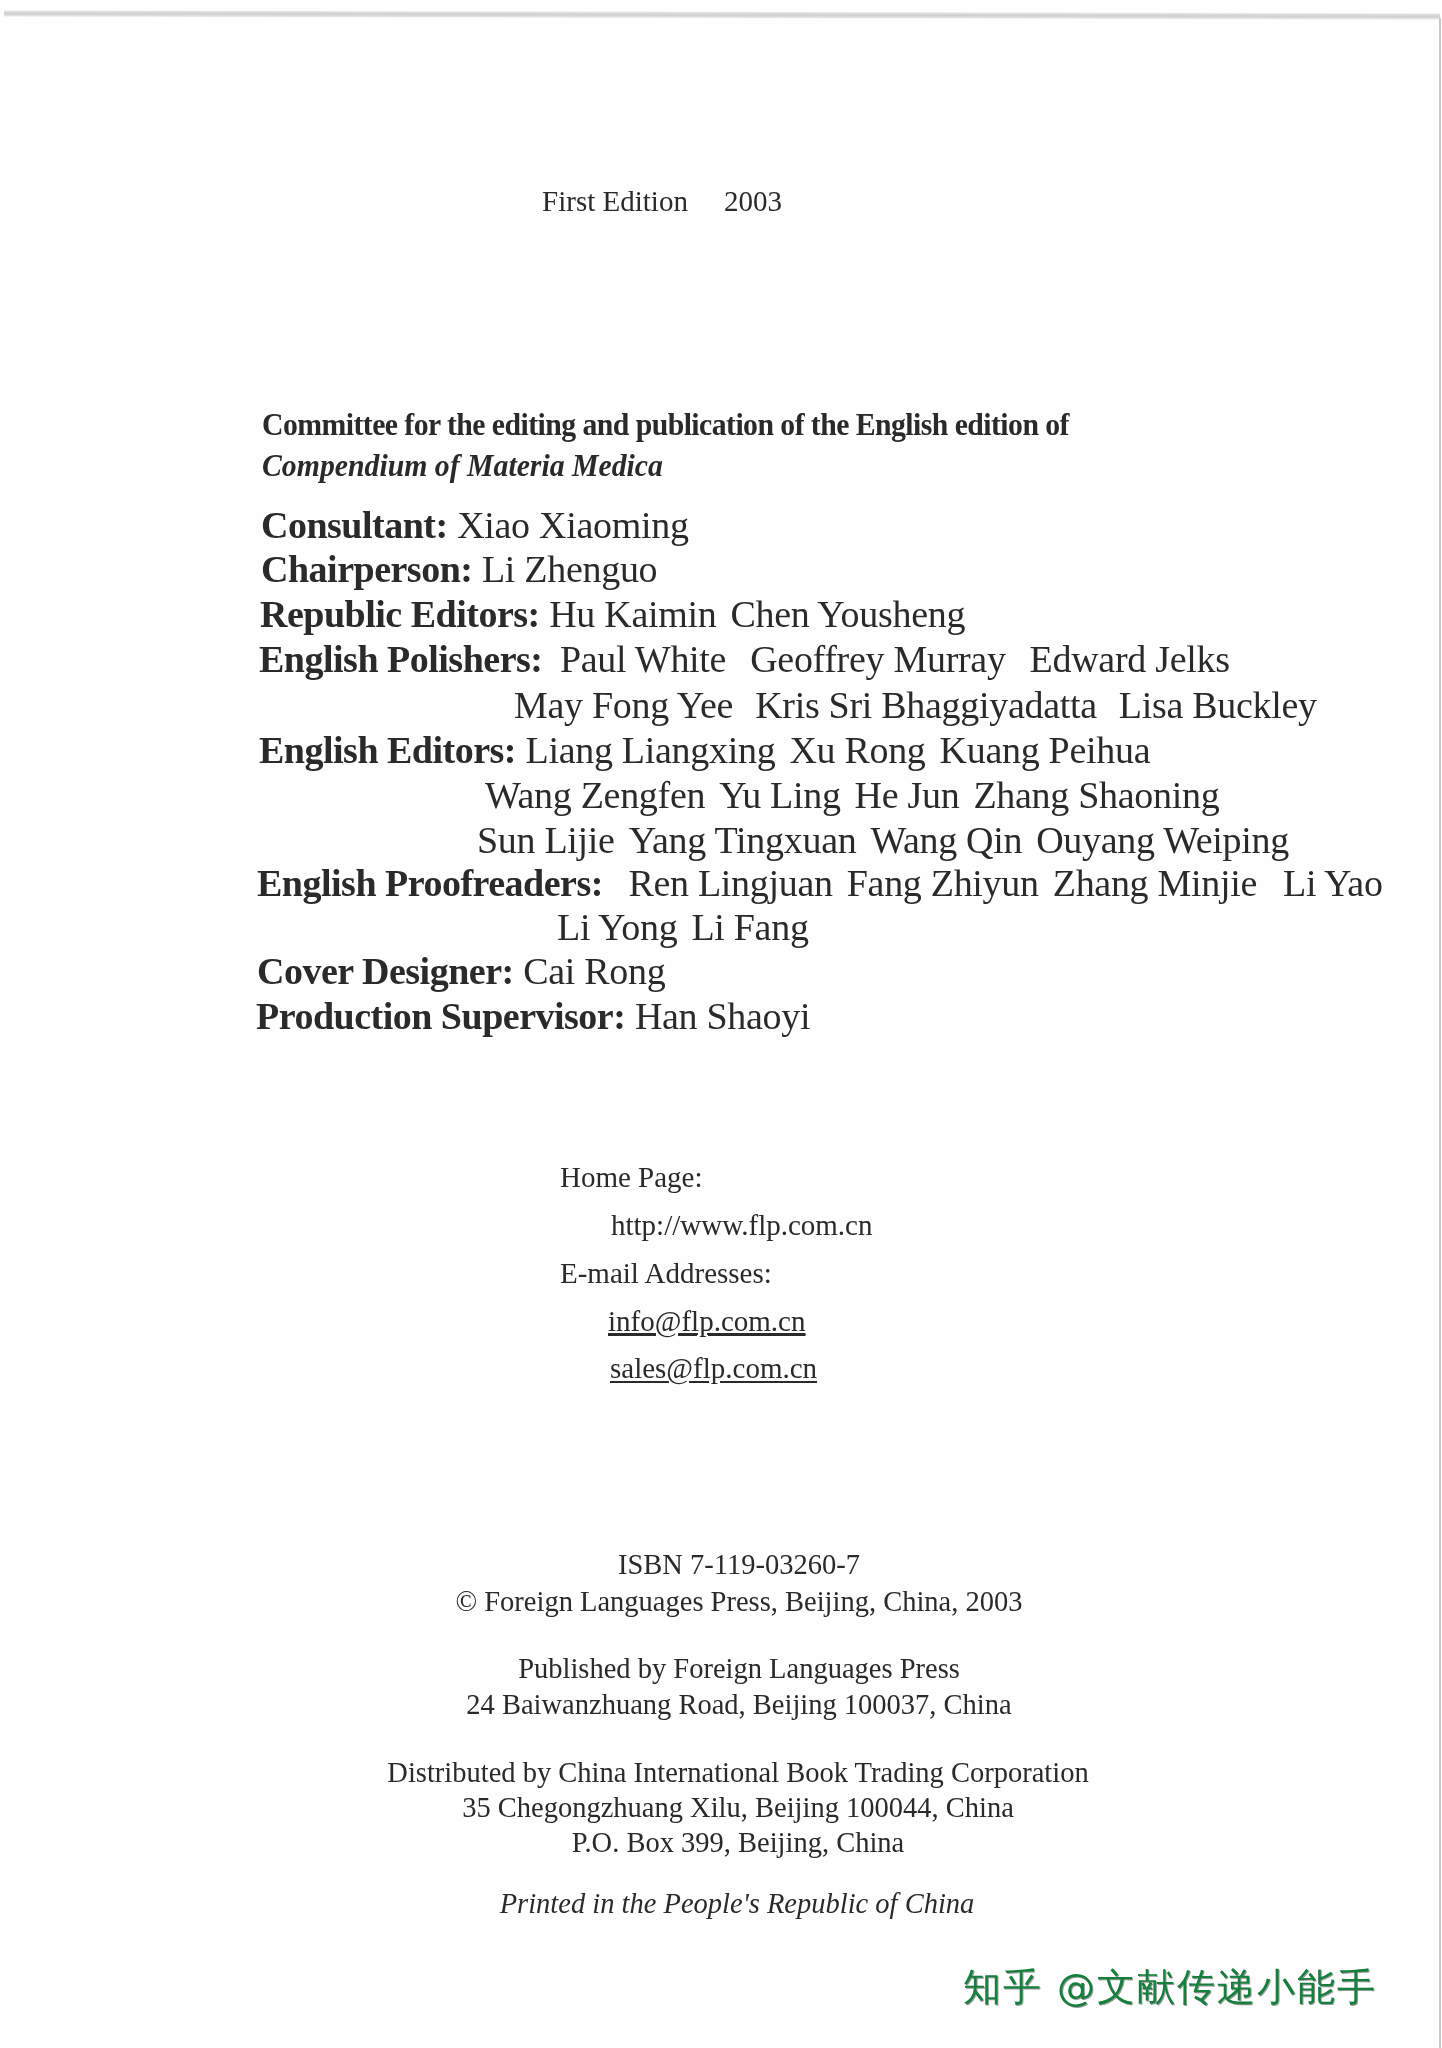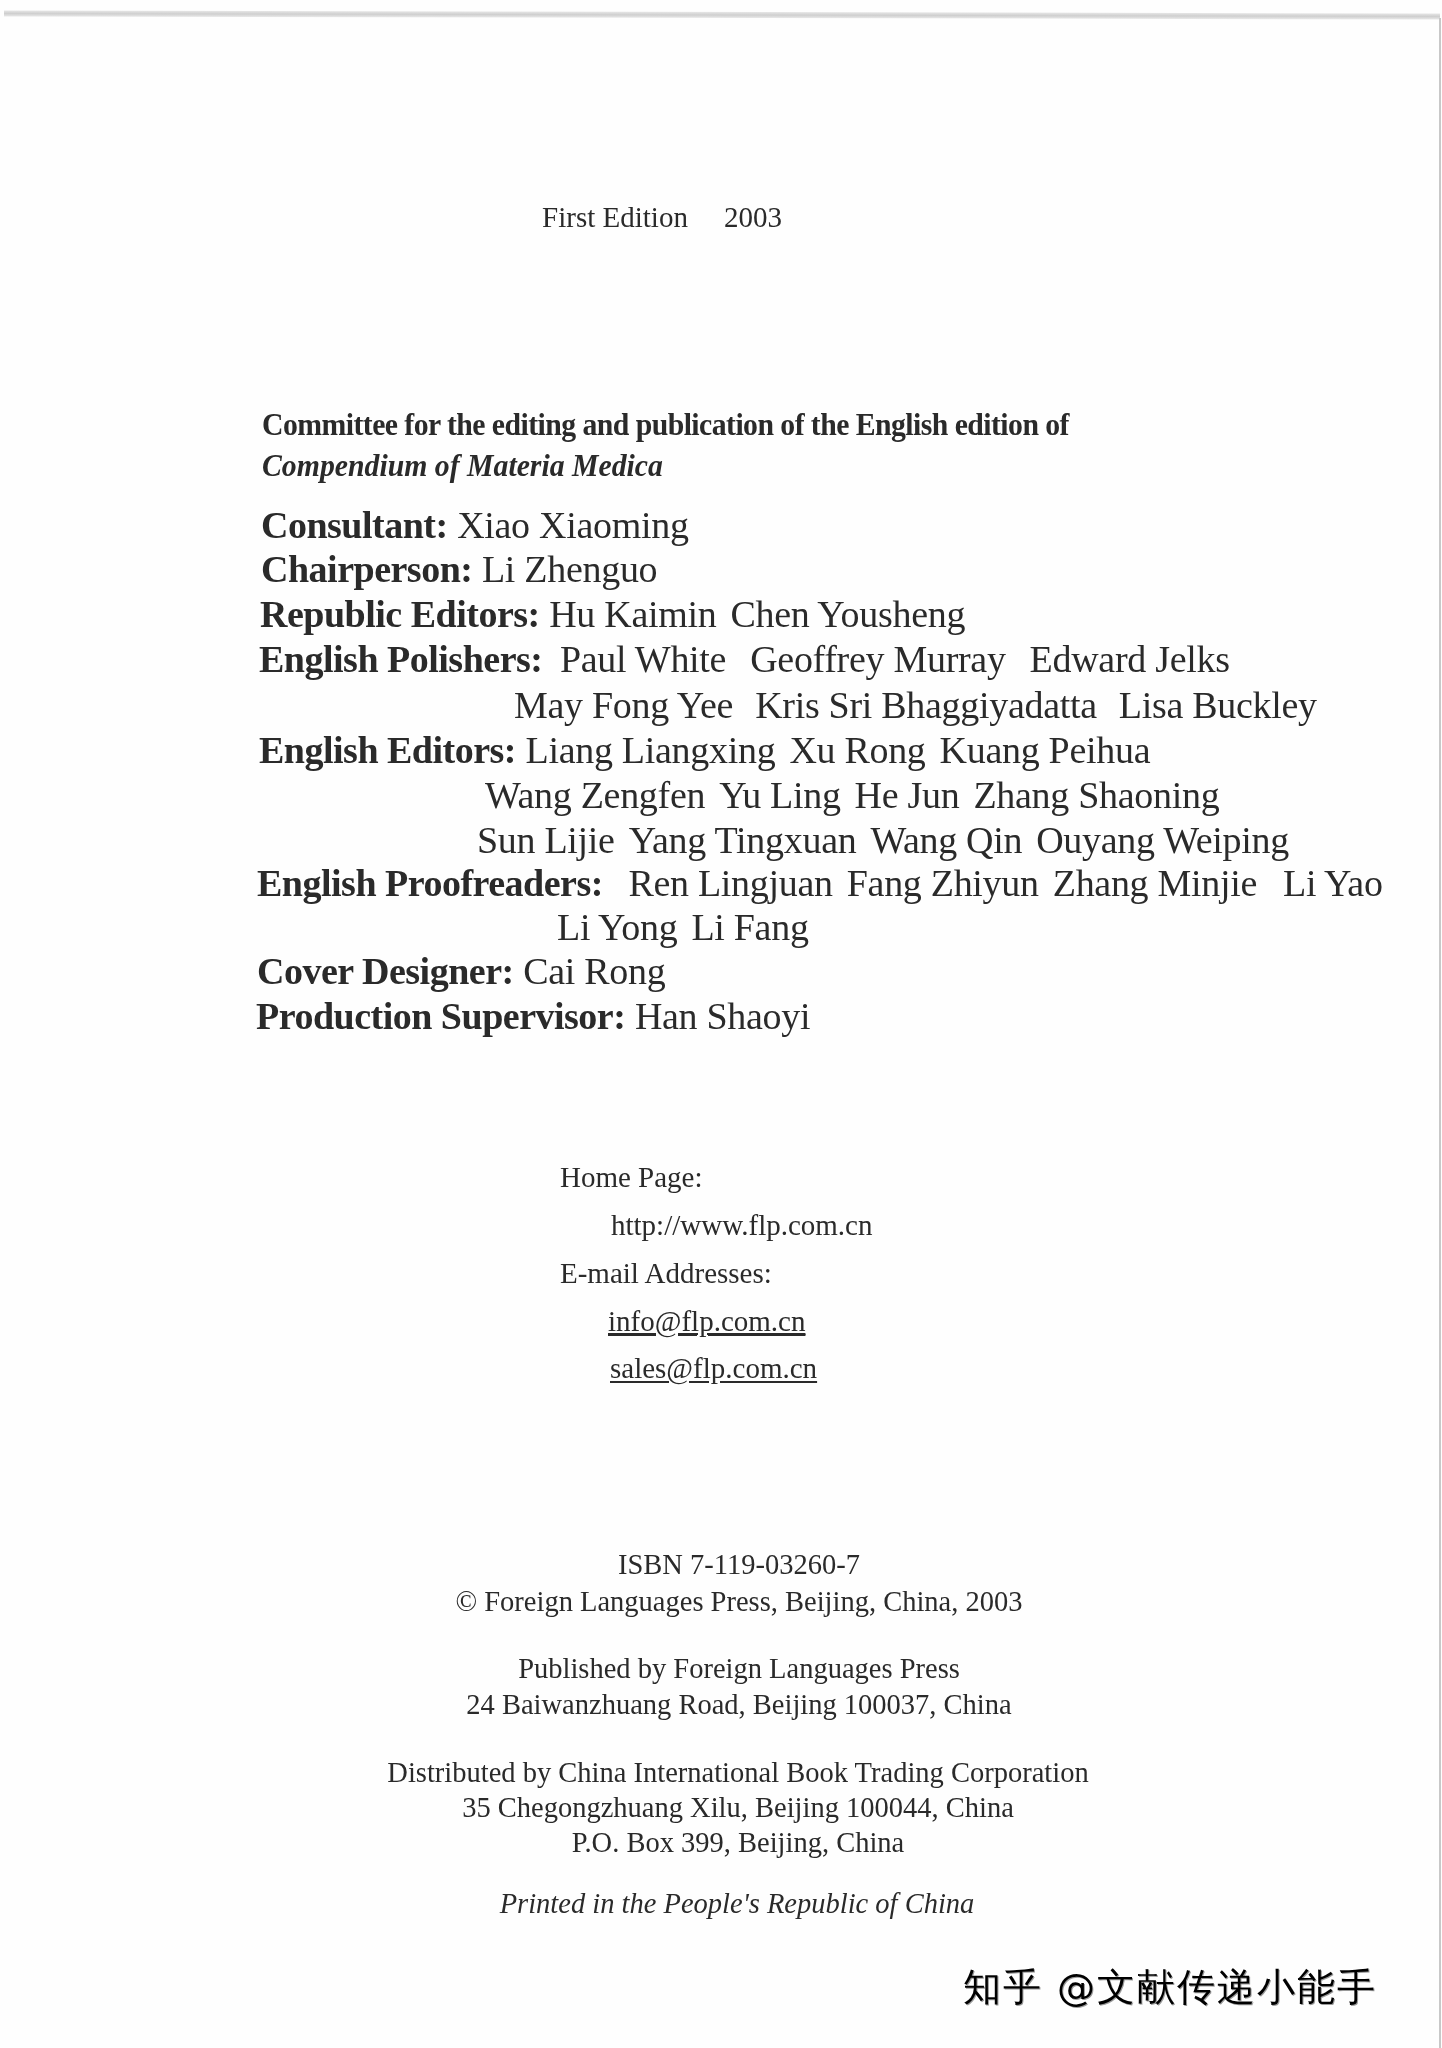--- a/index.html
+++ b/index.html
@@ -12,35 +12,35 @@
   .top-rule {
     position: absolute; left: 4px; top: 12px; width: 1436px; height: 6px;
     background: linear-gradient(to bottom, #e6e6e6, #cfcfcf 50%, #e9e9e9);
     transform: rotate(0.12deg);
   }
   .right-rule {
     position: absolute; right: 1px; top: 18px; width: 2px; height: 2030px; background: #c8c8c8;
   }
   .abs { position: absolute; white-space: nowrap; }
   .center { text-align: center; }
-  .edition { left: 0; width: 1308px; top: 200px; font-size: 29px; line-height: 34px; }
+  .edition { left: 0; width: 1308px; top: 184px; font-size: 29px; line-height: 34px; }
   .edition .gap { display: inline-block; width: 36px; }
   .heading { left: 262px; top: 403px; font-size: 32px; line-height: 42px; font-weight: bold; letter-spacing: -0.6px; transform: scaleX(0.93); transform-origin: left; }
   .heading-title { left: 262px; top: 446px; font-size: 32px; line-height: 38px; font-weight: bold; font-style: italic; transform: scaleX(0.93); transform-origin: left; }
   .row { position: absolute; white-space: nowrap; font-size: 38px; line-height: 34px; }
   .row .lbl { font-weight: bold; letter-spacing: -0.5px; }
   .row .val { letter-spacing: -0.3px; }
   .row .val span + span { margin-left: 14px; }
   .contact { font-size: 29px; line-height: 34px; }
   .contact a { color: #2a2a2a; text-decoration: underline; text-underline-offset: 3px; }
   .imprint { left: 0; width: 1442px; font-size: 28.5px; line-height: 33px; }
   .printed { left: 0; width: 1442px; top: 1888px; font-size: 28.5px; font-style: italic; }
   .watermark {
     position: absolute; left: 963px; top: 1962px;
-    font-family: "DejaVu Sans", sans-serif; font-size: 38px; color: #000000;
+    font-family: "DejaVu Sans", sans-serif; font-size: 38px; color: #15803d;
     letter-spacing: 2px;
     text-shadow: 1px 1px 0 #9a9a9a;
   }
 </style>
 </head>
 <body>
 
 <div class="top-rule"></div>
 <div class="right-rule"></div>
 

